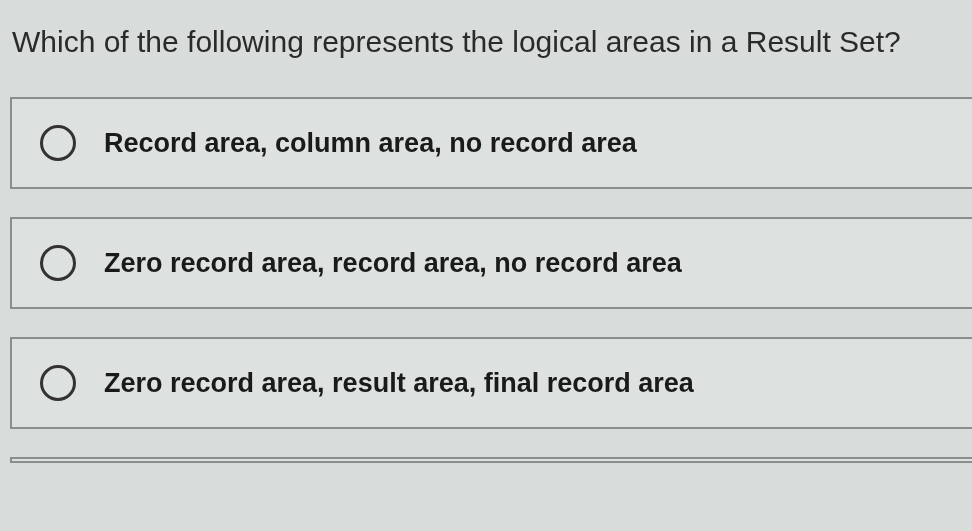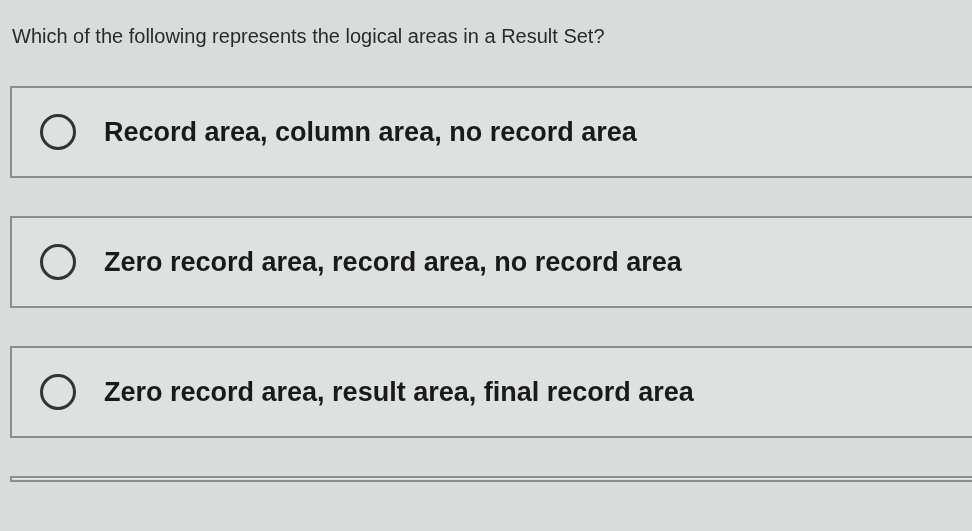--- a/index.html
+++ b/index.html
@@ -12,31 +12,31 @@
       height: 531px;
       background: #d8dcda;
       font-family: Arial, Helvetica, sans-serif;
       padding: 0;
       overflow: hidden;
     }
     .container {
       padding: 25px 0 0 10px;
     }
     .question-text {
-      font-size: 20px;
+      font-size: 30px;
       color: #2a2a2a;
       margin-bottom: 38px;
       padding-left: 2px;
       font-weight: 400;
     }
     .option-box {
       border: 2px solid #8a8e8c;
       border-right: none;
       background: #dde1df;
-      margin-bottom: 38px;
+      margin-bottom: 28px;
       padding: 26px 20px 26px 28px;
       display: flex;
       align-items: center;
       cursor: pointer;
     }
     .radio-circle {
       width: 36px;
       height: 36px;
       border: 3px solid #333;
       border-radius: 50%;

